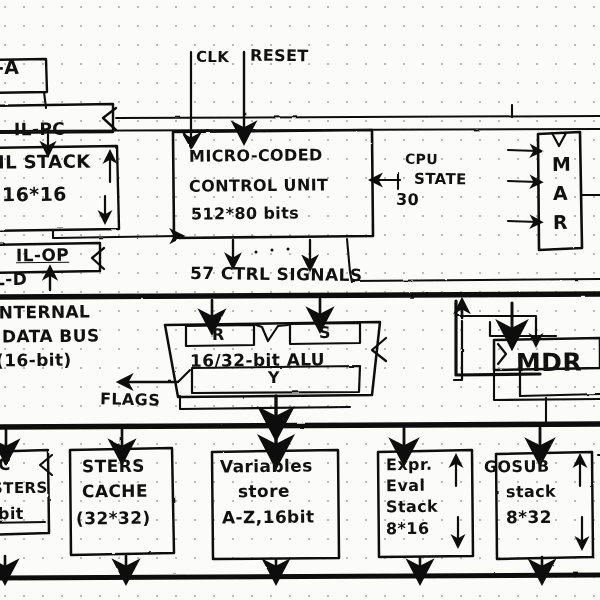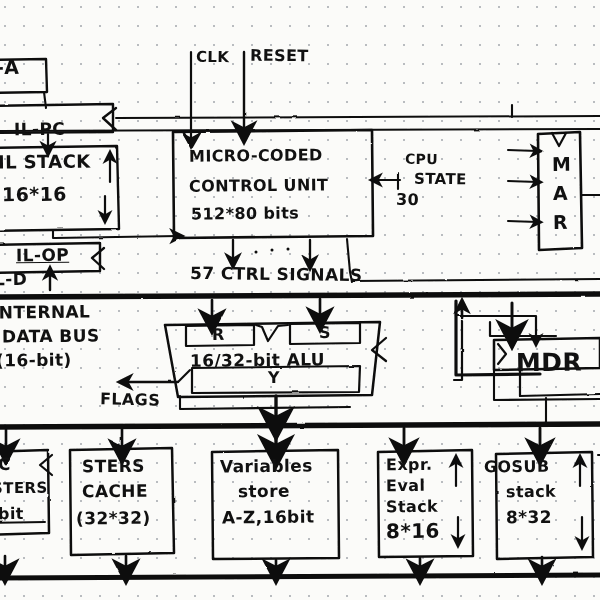--- a/index.html
+++ b/index.html
@@ -279,19 +279,19 @@
   <div class="lbl r3" style="left:82px;top:483px;font-size:17px;">CACHE</div>
   <div class="lbl r3" style="left:76px;top:510px;font-size:17px;">(32*32)</div>
 
   <div class="lbl r3" style="left:220px;top:458px;font-size:17px;">Variables</div>
   <div class="lbl r3" style="left:238px;top:483px;font-size:17px;">store</div>
   <div class="lbl r3" style="left:222px;top:509px;font-size:17px;">A-Z,16bit</div>
 
   <div class="lbl r3" style="left:386px;top:457px;font-size:16px;">Expr.</div>
   <div class="lbl r3" style="left:386px;top:478px;font-size:16px;">Eval</div>
   <div class="lbl r3" style="left:386px;top:499px;font-size:16px;">Stack</div>
-  <div class="lbl r3" style="left:386px;top:521px;font-size:20px;">8*16</div>
+  <div class="lbl r3" style="left:386px;top:521px;font-size:16px;">8*16</div>
 
   <div class="lbl r3" style="left:484px;top:459px;font-size:16px;">GOSUB</div>
   <div class="lbl r3" style="left:506px;top:484px;font-size:16px;">stack</div>
   <div class="lbl r3" style="left:506px;top:509px;font-size:17px;">8*32</div>
 
 </div>
 
 </body></html>

